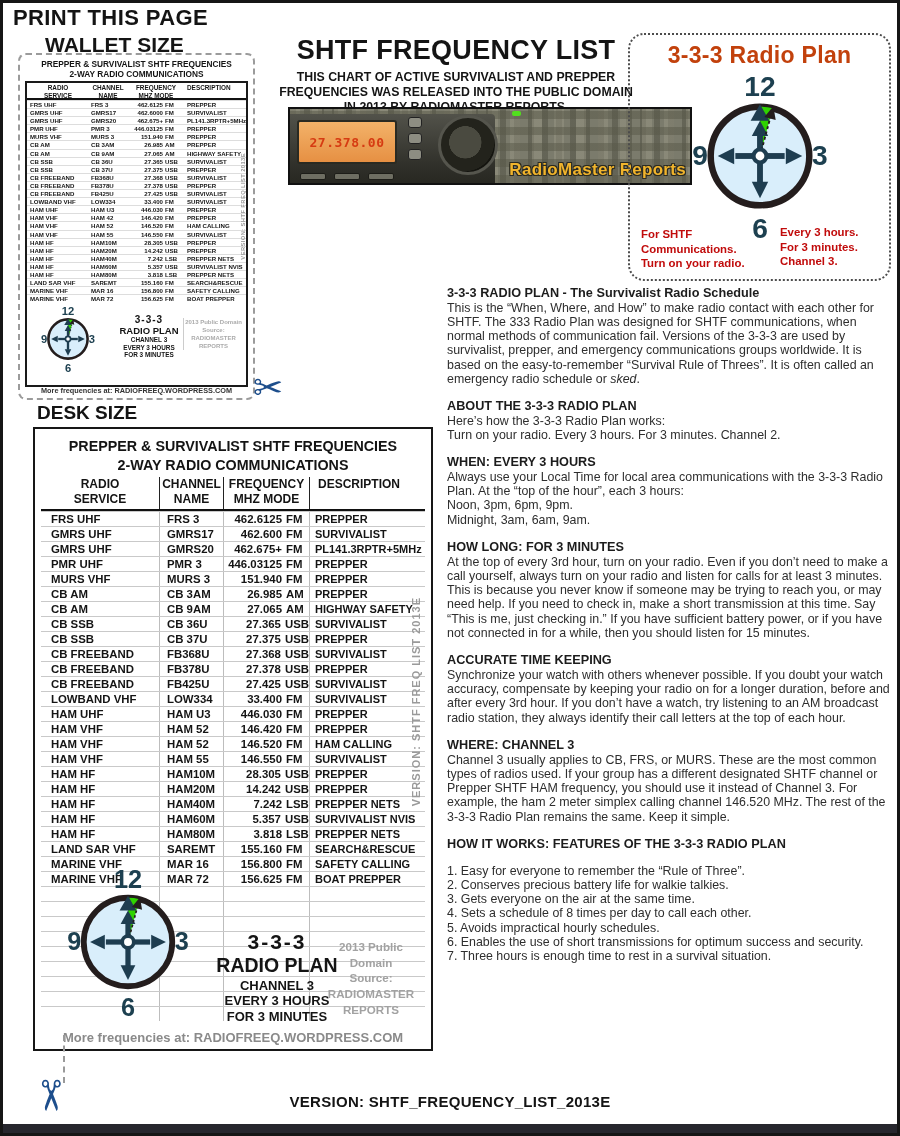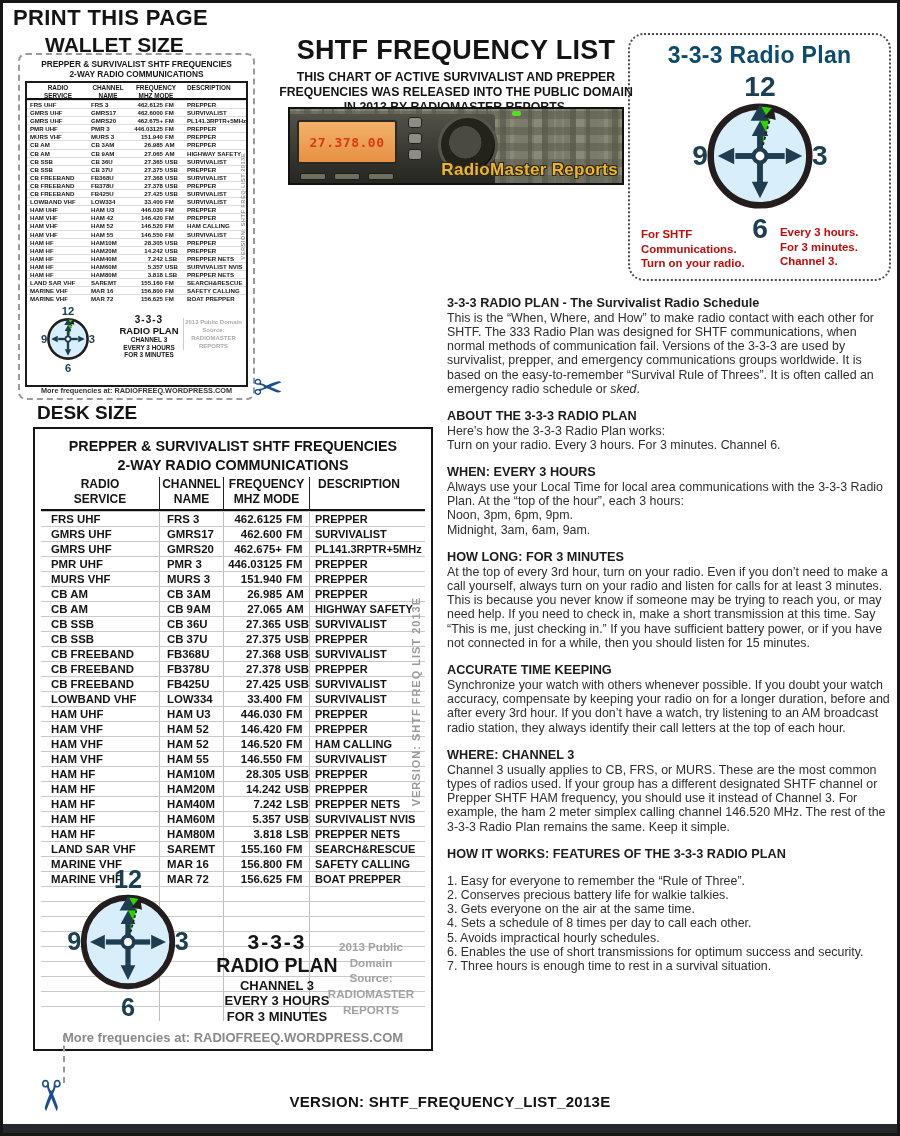--- a/index.html
+++ b/index.html
@@ -27,47 +27,47 @@
   .w-caption{position:absolute;left:80px;top:12px;width:84px;text-align:center;line-height:1.15;}
   .w-cap1{font-size:10px;font-weight:bold;letter-spacing:1px;}
   .w-cap2{font-size:9.5px;font-weight:bold;}
   .w-cap-s{font-size:6.4px;font-weight:bold;}
   .w-source{position:absolute;right:3px;top:16px;width:60px;text-align:center;color:#ababab;font-weight:bold;font-size:6px;line-height:1.35;border-left:1px solid #ccc;}
   .w-footer{position:absolute;left:0;right:0;bottom:3px;text-align:center;font-size:7.3px;font-weight:bold;color:#333;}
 
   
   .main-title{left:283px;top:32px;width:340px;text-align:center;font-size:27px;font-weight:bold;letter-spacing:.3px;}
   .main-sub{left:272px;top:67px;width:362px;text-align:center;font-size:12.3px;font-weight:bold;line-height:1.2;}
-  .radio-img{left:285px;top:104px;width:336px;height:78px;border:2px solid #111;overflow:hidden;
+  .radio-img{left:285px;top:104px;width:404px;height:78px;border:2px solid #111;overflow:hidden;
     background-color:#7b7b6c;
     background-image:repeating-linear-gradient(0deg,rgba(88,88,72,.5) 0 8px,rgba(0,0,0,0) 8px 16px),
       repeating-linear-gradient(90deg,rgba(152,150,132,.5) 0 10px,rgba(0,0,0,0) 10px 22px),
       repeating-linear-gradient(90deg,rgba(58,58,46,.35) 0 6px,rgba(0,0,0,0) 6px 14px);}
   .radio-body{position:absolute;left:0;top:5px;width:205px;height:73px;background:linear-gradient(#52524a,#30302a 70%,#26261f);border-radius:0 4px 0 0;}
   .radio-screen{position:absolute;left:7px;top:11px;width:100px;height:44px;background:linear-gradient(#f3b269,#e69043);border:2px solid #2a2a22;border-radius:3px;color:#d63b12;font-family:"DejaVu Sans Mono",monospace;font-weight:bold;font-size:13px;display:flex;align-items:center;justify-content:center;letter-spacing:.5px;}
   .radio-btns{position:absolute;left:118px;top:8px;width:16px;height:50px;display:flex;flex-direction:column;gap:5px;}
   .radio-btn{width:14px;height:11px;background:#8d8d82;border:1px solid #222;border-radius:3px;}
   .radio-knob{position:absolute;left:148px;top:6px;width:60px;height:60px;border-radius:50%;background:radial-gradient(circle at 45% 45%,#4a4a40 0 38%,#23231c 39% 68%,#14140f 69%);border:3px solid #55554d;}
   .radio-led{position:absolute;left:222px;top:2px;width:9px;height:5px;background:#52e01e;border-radius:2px;}
   .radio-bottom-btns{position:absolute;left:10px;bottom:3px;display:flex;gap:8px;}
   .radio-bbtn{width:26px;height:7px;background:#6e6e62;border:1px solid #1d1d18;border-radius:2px;}
   .radio-brand{position:absolute;right:4px;bottom:3px;color:#f1b42c;font-weight:bold;font-size:17px;letter-spacing:.3px;text-shadow:1px 1px 0 #2b2b22,-1px -1px 0 #2b2b22,1px -1px 0 #2b2b22,-1px 1px 0 #2b2b22;}
   .more-info{left:272px;top:186px;width:362px;text-align:center;font-weight:bold;font-size:20.6px;line-height:1.1;}
 
   
   .plan-box{left:625px;top:30px;width:263px;height:248px;border:2.5px dotted #4c4c4c;border-radius:16px;}
-  .plan-box-title{text-align:center;color:#0c4a6e;font-size:23px;font-weight:bold;margin-top:7px;letter-spacing:.3px;}
+  .plan-box-title{text-align:center;color:#c2410c;font-size:23px;font-weight:bold;margin-top:7px;letter-spacing:.3px;}
   .pb-clock{position:absolute;left:50%;top:33px;transform:translateX(-50%);width:176px;height:176px;}
   .pb-left{position:absolute;left:11px;bottom:9px;width:118px;color:#c10b0b;font-weight:bold;font-size:11.4px;line-height:1.25;}
   .pb-right{position:absolute;right:7px;bottom:11px;width:102px;color:#c10b0b;font-weight:bold;font-size:11.4px;line-height:1.25;}
 
   
   .right-col{left:444px;top:279px;width:445px;font-size:12.4px;line-height:14.3px;color:#2e2e2e;}
   .right-col h3{font-size:12.7px;margin:13px 0 0 0;color:#1c1c1c;line-height:14.5px;}
-  .right-col h3:first-child{margin-top:14px;}
+  .right-col h3:first-child{margin-top:4px;}
   .right-col p{margin:0;}
   .feature-items{margin-top:12px;}
 
   
   .desk-card{left:30px;top:424px;width:400px;height:624px;border:2px solid #161616;}
   .d-title{text-align:center;font-weight:bold;font-size:14.3px;line-height:1.3;margin-top:8px;}
   .d-table{position:absolute;left:6px;right:6px;top:46px;}
   .d-header{display:flex;font-weight:bold;font-size:12px;text-align:center;border-bottom:2.5px solid #111;height:36px;line-height:1.25;padding-top:2px;}
   .d-h1{width:118px;}.d-h2{width:64px;border-left:1.5px solid #222;}.d-h3{width:86px;border-left:1.5px solid #222;}.d-h4{width:116px;text-align:left;padding-left:8px;border-left:1.5px solid #222;}
   .d-row{display:flex;height:15px;font-size:11.4px;font-weight:bold;line-height:15px;border-top:1px solid #c9c9c9;}
@@ -454,21 +454,21 @@
         <div>Channel 3.</div>
     </div>
   </div>
 
   <div class="abs right-col">
     <h3>3-3-3 RADIO PLAN - The Survivalist Radio Schedule</h3>
     <p><span>This is the “When, Where, and How” to make radio contact with each other for SHTF. The 333 Radio Plan was designed for SHTF communications, when normal methods of communication fail. Versions of the 3-3-3 are used by survivalist, prepper, and emergency communications groups worldwide. It is based on the easy-to-remember “Survival Rule of Threes”. It is often called an emergency radio schedule or </span><em>sked</em><span>.</span></p>
 
     <h3>ABOUT THE 3-3-3 RADIO PLAN</h3>
     <p>Here’s how the 3-3-3 Radio Plan works:</p>
-      <p>Turn on your radio. Every 3 hours. For 3 minutes. Channel 6.</p>
+      <p>Turn on your radio. Every 3 hours. For 3 minutes. Channel 2.</p>
 
     <h3>WHEN: EVERY 3 HOURS</h3>
     <p>Always use your Local Time for local area communications with the 3-3-3 Radio Plan. At the “top of the hour”, each 3 hours:</p>
       <p>Noon, 3pm, 6pm, 9pm.</p>
       <p>Midnight, 3am, 6am, 9am.</p>
 
     <h3>HOW LONG: FOR 3 MINUTES</h3>
     <p>At the top of every 3rd hour, turn on your radio. Even if you don’t need to make a call yourself, always turn on your radio and listen for calls for at least 3 minutes. This is because you never know if someone may be trying to reach you, or may need help. If you need to check in, make a short transmission at this time. Say “This is me, just checking in.” If you have sufficient battery power, or if you have not connected in for a while, then you should listen for 15 minutes.</p>
 
     <h3>ACCURATE TIME KEEPING</h3>

